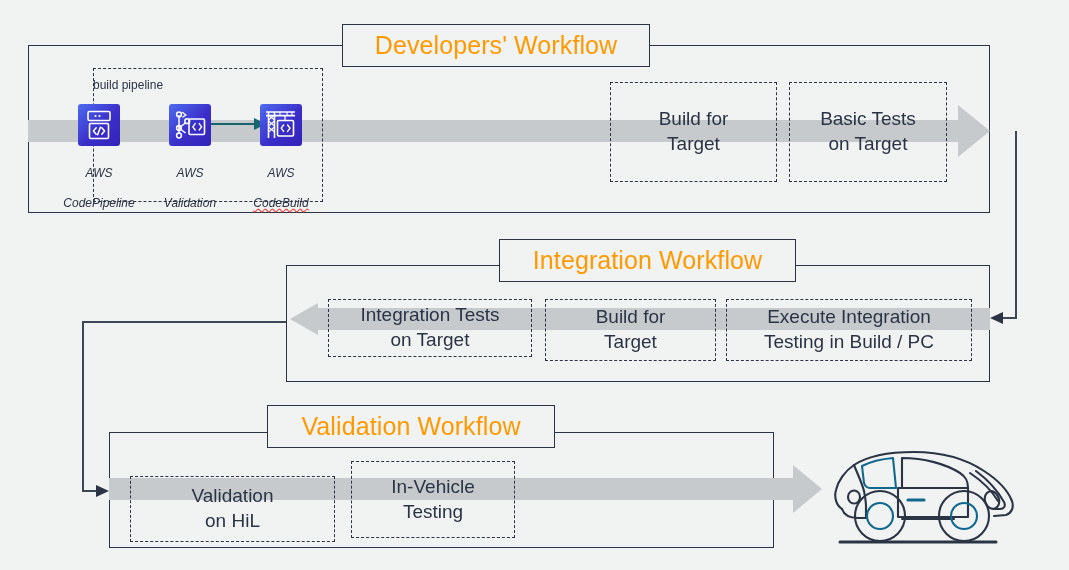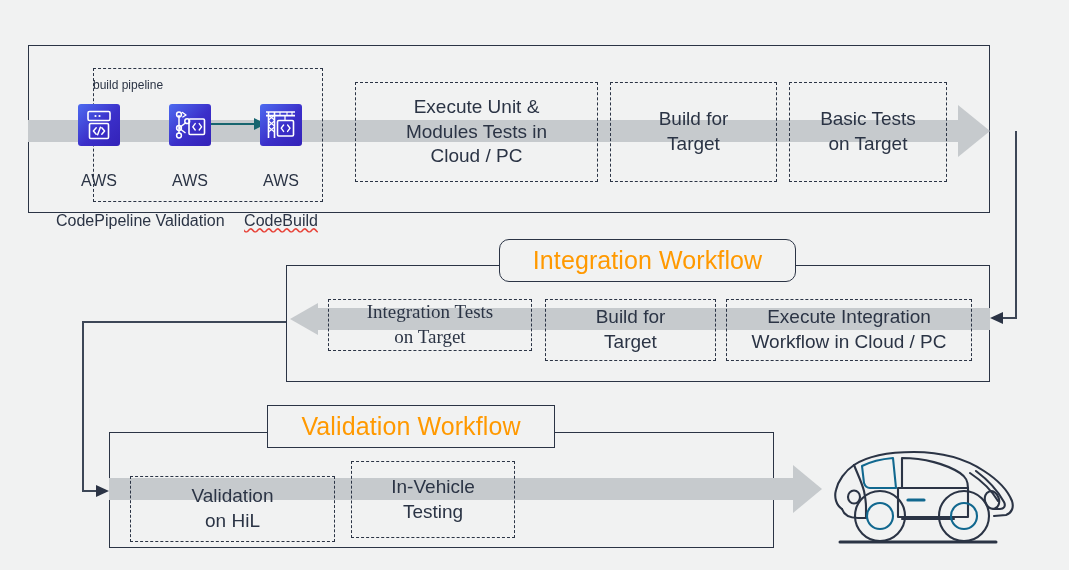--- a/index.html
+++ b/index.html
@@ -97,24 +97,25 @@
     width: 42px;
     height: 42px;
     margin: 0 auto;
     border-radius: 3px;
     background: linear-gradient(135deg, #4d6bf0 0%, #3b2fc9 55%, #3322b8 100%);
     position: relative;
     overflow: hidden;
   }
   .svc .cap {
     margin-top: 5px;
-    font-size: 16px;
+    font-size: 12px;
     line-height: 1.25;
     color: #2b3445;
     white-space: pre-line;
+    font-style: italic;
   }
   .cap-err {
     text-decoration: underline wavy #e8443a;
     text-decoration-skip-ink: none;
   }
 
   
   .nobreak { white-space: pre-line; }
 </style>
 </head>
@@ -197,53 +198,51 @@
         <path d="M23.6 21 L21.2 24.2 L23.6 27.4" fill="none" stroke="#ffffff" stroke-width="1.4" stroke-linecap="round" stroke-linejoin="round"></path>
         <path d="M27.6 21 L30 24.2 L27.6 27.4" fill="none" stroke="#ffffff" stroke-width="1.4" stroke-linecap="round" stroke-linejoin="round"></path>
       </svg>
     </div>
     <div class="cap">
       <span>AWS</span><br>
       <span class="cap-err">CodeBuild</span>
     </div>
   </div>
 
-  <div class="stage nobreak" style="left:355px; top:82px; width:243px; height:100px;">Execute Unit &amp;
-Modules Tests in
-Cloud / PC</div>
   <div class="stage nobreak" style="left:610px; top:82px; width:167px; height:100px;">Build for
 Target</div>
   <div class="stage nobreak" style="left:789px; top:82px; width:158px; height:100px;">Basic Tests
 on Target</div>
 
+  <div class="wf-title" style="left:342px; top:24px; width:308px; height:43px;">Developers' Workflow</div>
 
   <svg class="layer">
     <g>
       <polyline points="1016,131 1016,318 1002,318" fill="none" stroke="#3d4757" stroke-width="2"></polyline>
       <polygon points="1003,312 990,318 1003,324" fill="#2b3445"></polygon>
     </g>
   </svg>
 
   <div class="wf-frame" style="left:286px; top:265px; width:704px; height:117px;"></div>
 
   <svg class="layer">
     <g>
       <rect x="318" y="308" width="672" height="22" fill="#c6cacd"></rect>
       <polygon points="318,303 290,319 318,335" fill="#c6cacd"></polygon>
     </g>
   </svg>
 
-  <div class="stage nobreak" style="left:328px; top:299px; width:204px; height:52px;font-family:Liberation Serif, serif;">Integration Tests
+  <div class="stage nobreak" style="left:328px; top:299px; width:204px; height:58px;">Integration Tests
 on Target</div>
   <div class="stage nobreak" style="left:545px; top:299px; width:171px; height:62px;">Build for
 Target</div>
   <div class="stage nobreak" style="left:726px; top:299px; width:246px; height:62px;">Execute Integration
-Workflow in Cloud / PC</div>
-
-  <div class="wf-title" style="left:499px; top:239px; width:297px; height:43px;border-radius:10px;">Integration Workflow</div>
+Testing in Build / PC</div>
+
+  <div class="wf-title" style="left:499px; top:239px; width:297px; height:43px;">Integration Workflow</div>
 
   <svg class="layer">
     <g>
       <polyline points="286,322 83,322 83,491 97,491" fill="none" stroke="#3d4757" stroke-width="2"></polyline>
       <polygon points="96,485 109,491 96,497" fill="#2b3445"></polygon>
     </g>
   </svg>
 
   <div class="wf-frame" style="left:109px; top:432px; width:665px; height:116px;"></div>
 

